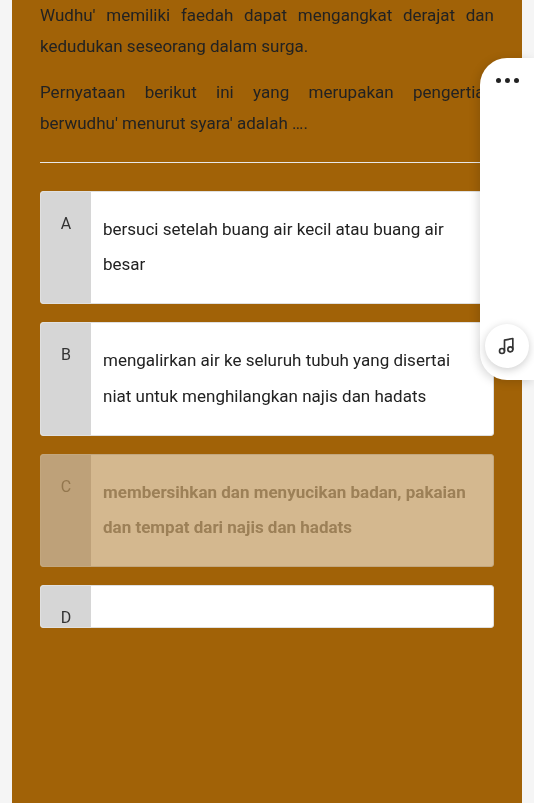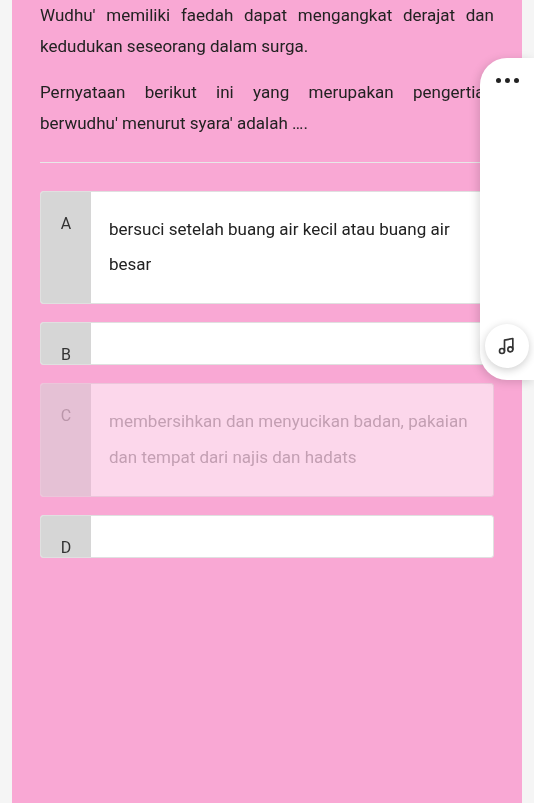--- a/index.html
+++ b/index.html
@@ -9,21 +9,21 @@
     }
     body {
       font-family: -apple-system, BlinkMacSystemFont, "Segoe UI", Roboto, sans-serif;
       background: #f5f5f5;
       width: 534px;
       height: 803px;
       overflow: hidden;
       position: relative;
     }
     .card {
-      background: #f9a8d4;
+      background: #a16207;
       margin: 0 12px;
       padding: 0 28px;
       height: 100%;
       overflow: hidden;
     }
     .question-intro {
       font-size: 17px;
       line-height: 1.85;
       color: #222;
       text-align: justify;
@@ -60,28 +60,29 @@
       align-items: flex-start;
       justify-content: center;
       padding-top: 22px;
       font-size: 16px;
       color: #333;
     }
     .option.selected .option-letter {
       color: #888;
     }
     .option-text {
-      padding: 20px 18px;
+      padding: 20px 12px;
       font-size: 17px;
       line-height: 2.1;
       color: #222;
       flex: 1;
     }
     .option.selected .option-text {
       color: #999;
+      font-weight: bold;
     }
     .floating-panel {
       position: absolute;
       right: 0;
       top: 58px;
       width: 54px;
       height: 322px;
       background: #fff;
       border-radius: 27px 0 0 27px;
       box-shadow: -2px 2px 10px rgba(0,0,0,0.15);
@@ -123,20 +124,21 @@
   <p class="question-intro">Wudhu' memiliki faedah dapat mengangkat derajat dan kedudukan seseorang dalam surga.</p>
   <p class="question-stem">Pernyataan berikut ini yang merupakan pengertian berwudhu' menurut syara' adalah ….</p>
   <hr class="divider">
   <div id="options-container">
       <div class="option">
         <div class="option-letter">A</div>
         <div class="option-text">bersuci setelah buang air kecil atau buang air besar</div>
       </div>
       <div class="option">
         <div class="option-letter">B</div>
+        <div class="option-text">mengalirkan air ke seluruh tubuh yang disertai niat untuk menghilangkan najis dan hadats</div>
       </div>
       <div class="option selected">
         <div class="option-letter">C</div>
         <div class="option-text">membersihkan dan menyucikan badan, pakaian dan tempat dari najis dan hadats</div>
       </div>
       <div class="option">
         <div class="option-letter">D</div>
       </div>
     </div>
 </div>

